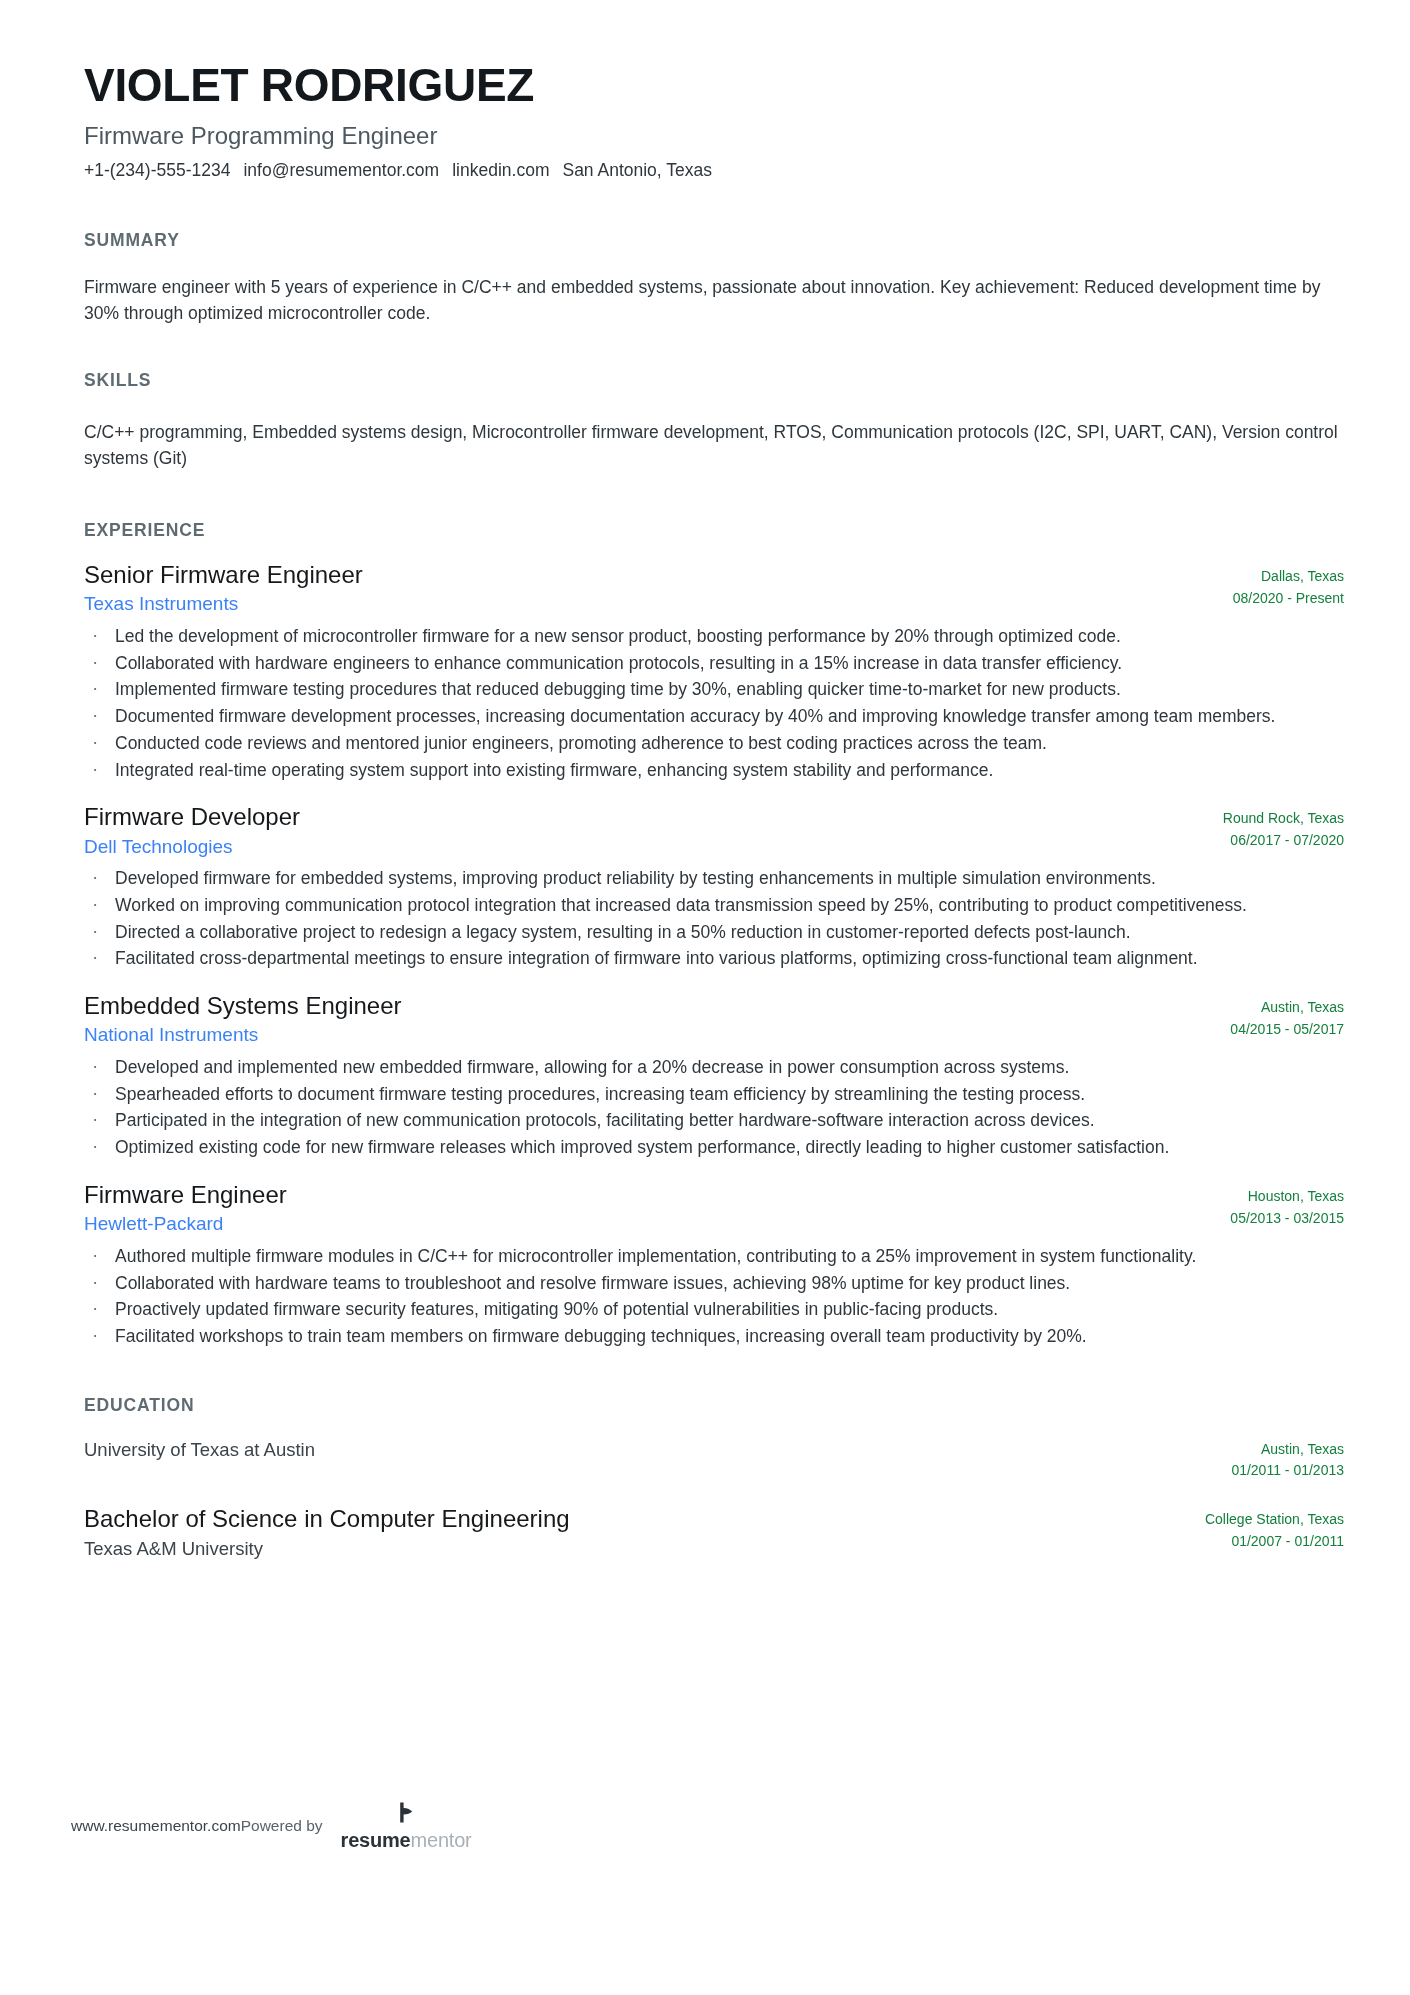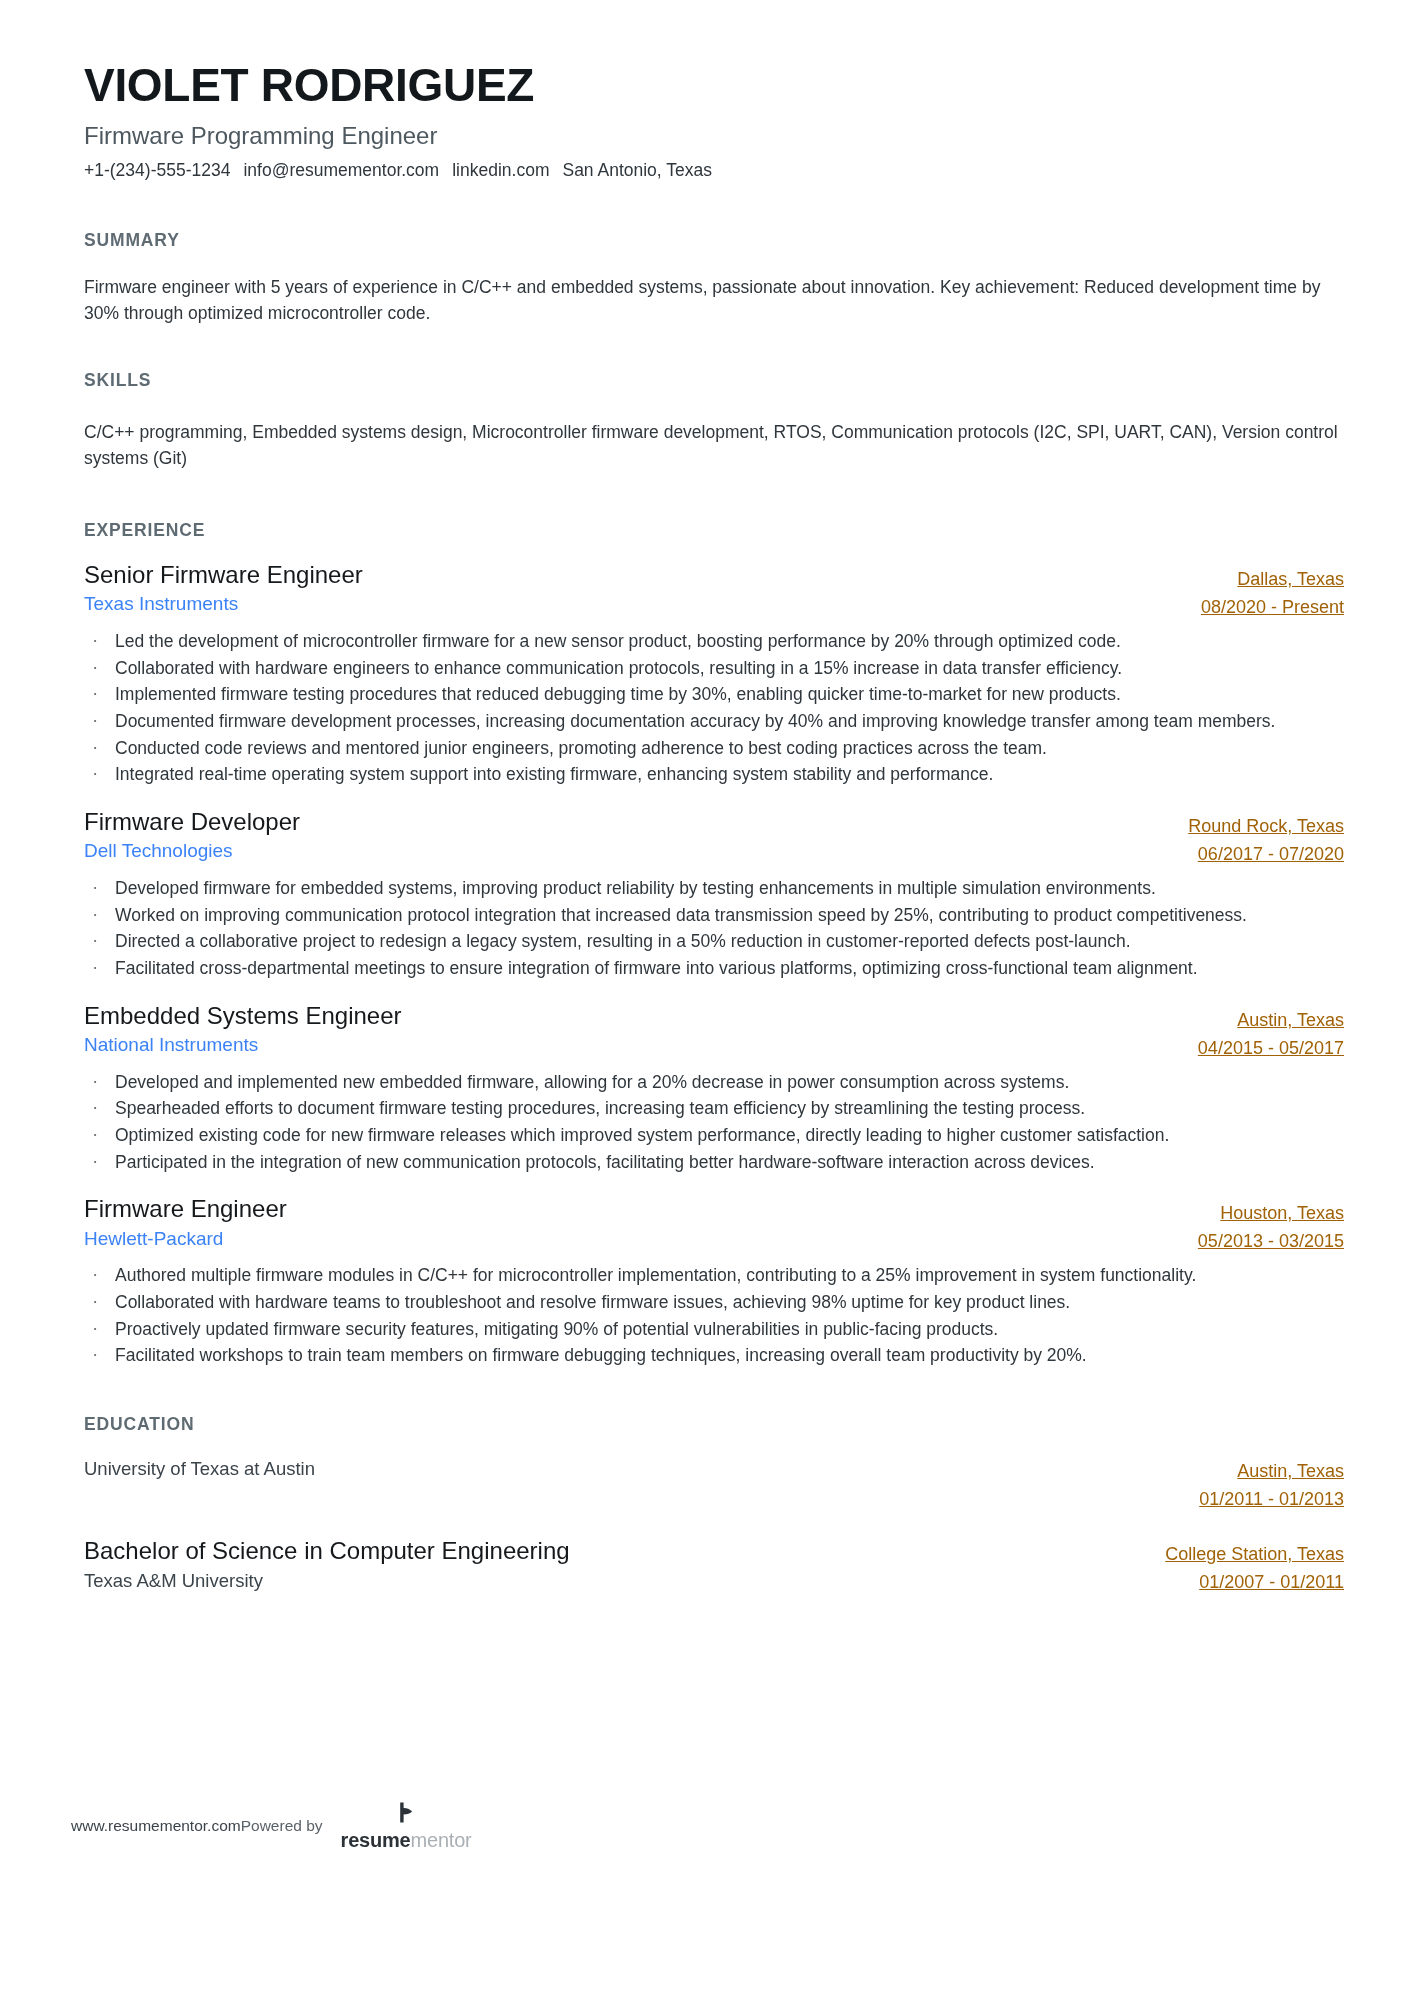--- a/index.html
+++ b/index.html
@@ -100,25 +100,24 @@
     line-height: 1.22;
   }
   .org {
     font-size: 19px;
     font-weight: 400;
     color: #3b82f6;
     line-height: 1.3;
     margin-top: 3px;
   }
   .loc, .dates {
-    font-size: 18px;
-    color: #a16207;
+    font-size: 14px;
+    color: #15803d;
     line-height: 1.55;
     white-space: nowrap;
-    text-decoration: underline;
   }
 
   ul.bullets {
     list-style: none;
     margin: 7px 0 0 0;
     padding: 0;
   }
   ul.bullets li {
     position: relative;
     padding-left: 31px;
@@ -266,22 +265,22 @@
                 <div class="org">National Instruments</div>
               </div>
               <div class="entry-right">
                 <div class="loc">Austin, Texas</div>
                 <div class="dates">04/2015 - 05/2017</div>
               </div>
             </div>
             <ul class="bullets">
               <li>Developed and implemented new embedded firmware, allowing for a 20% decrease in power consumption across systems.</li>
               <li>Spearheaded efforts to document firmware testing procedures, increasing team efficiency by streamlining the testing process.</li>
+              <li>Participated in the integration of new communication protocols, facilitating better hardware-software interaction across devices.</li>
               <li>Optimized existing code for new firmware releases which improved system performance, directly leading to higher customer satisfaction.</li>
-              <li>Participated in the integration of new communication protocols, facilitating better hardware-software interaction across devices.</li>
             </ul>
           </div>
           <div class="entry">
             <div class="entry-head">
               <div class="entry-left">
                 <div class="role">Firmware Engineer</div>
                 <div class="org">Hewlett-Packard</div>
               </div>
               <div class="entry-right">
                 <div class="loc">Houston, Texas</div>

